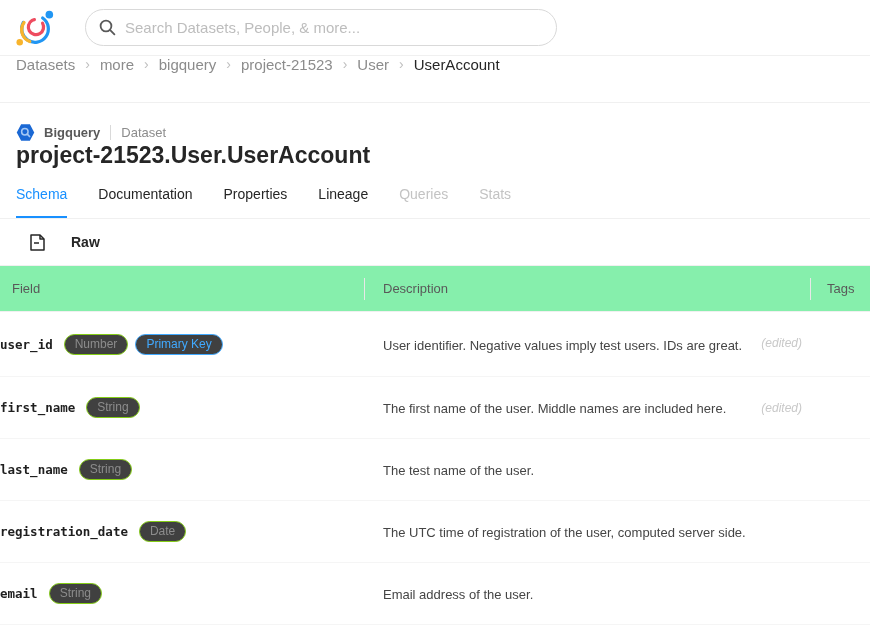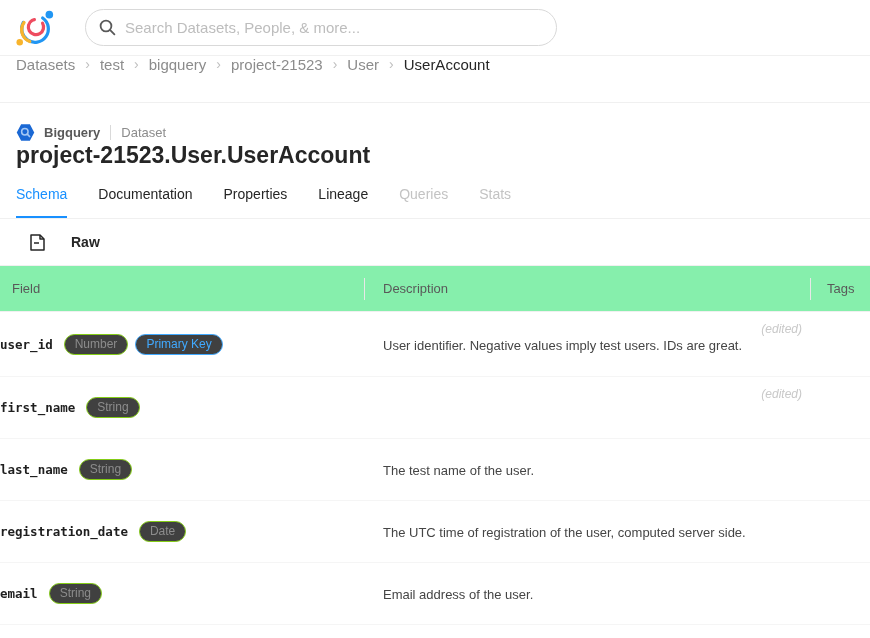--- a/index.html
+++ b/index.html
@@ -53,21 +53,21 @@
 
   .row { display:flex; border-bottom:1px solid #f5f5f5; min-height:62px; }
   .row:first-child { min-height:65px; }
   .cell-field { width:364px; display:flex; align-items:center; gap:11px; }
   .field-name { font-family:"DejaVu Sans Mono", monospace; font-size:12.5px; font-weight:700; color:#1f1f1f; }
   .pill { border:1px solid #84cc16; color:#8c8c8c; border-radius:999px; padding:2px 10px 3px;
     font-size:12px; background:#404040; white-space:nowrap; }
   .pill.primary { border-color:#40a9ff; color:#40a9ff; }
   .cell-desc { width:446px; position:relative; display:flex; align-items:center;
     padding:16px 40px 12px 19px; font-size:13px; color:#454545; line-height:1.45; cursor:pointer; }
-  .edited { position:absolute; top:9px; right:8px; font-style:italic; font-size:12px; color:#c9c9c9; }
+  .edited { position:absolute; top:23px; right:8px; font-style:italic; font-size:12px; color:#c9c9c9; }
   .cell-tags { flex:1; }
 </style>
 </head>
 <body>
 
 <header class="top-nav">
   <svg class="logo" viewBox="0 0 44 44">
     <circle cx="22" cy="23" r="14" fill="none" stroke="#2196f3" stroke-width="3.4" stroke-dasharray="64 24" stroke-linecap="round" transform="rotate(-55 22 23)"></circle>
     <circle cx="21" cy="24" r="13" fill="none" stroke="#f8b42c" stroke-width="3.4" stroke-dasharray="24 58" stroke-linecap="round" transform="rotate(110 21 24)"></circle>
     <circle cx="23" cy="21" r="8" fill="none" stroke="#ee4c60" stroke-width="3.4" stroke-dasharray="40 11" stroke-linecap="round" transform="rotate(-30 23 21)"></circle>
@@ -79,21 +79,21 @@
       <circle cx="7" cy="7" r="5.4" fill="none" stroke="#595959" stroke-width="1.8"></circle>
       <line x1="11.2" y1="11.2" x2="15.4" y2="15.4" stroke="#595959" stroke-width="1.8" stroke-linecap="round"></line>
     </svg>
     <input type="text" placeholder="Search Datasets, People, &amp; more..." style="">
   </div>
 </header>
 
 <nav class="breadcrumb">
   <span class="crumb">Datasets</span>
   <span class="crumb-sep">›</span>
-  <span class="crumb">test</span>
+  <span class="crumb">more</span>
   <span class="crumb-sep">›</span>
   <span class="crumb">bigquery</span>
   <span class="crumb-sep">›</span>
   <span class="crumb">project-21523</span>
   <span class="crumb-sep">›</span>
   <span class="crumb">User</span>
   <span class="crumb-sep">›</span>
   <span class="crumb current">UserAccount</span>
 </nav>
 
@@ -154,20 +154,21 @@
 
   <div class="row">
     <div class="cell-field">
       <span class="field-name">first_name</span>
       <span style="display:flex;gap:7px;">
             <span class="pill">String</span>
           </span>
     </div>
     <div class="cell-desc">
       <span class="edited">(edited)</span>
+      <span>The first name of the user. Middle names are included here.</span>
     </div>
     <div class="cell-tags"></div>
   </div>
 
   <div class="row">
     <div class="cell-field">
       <span class="field-name">last_name</span>
       <span style="display:flex;gap:7px;">
             <span class="pill">String</span>
           </span>

